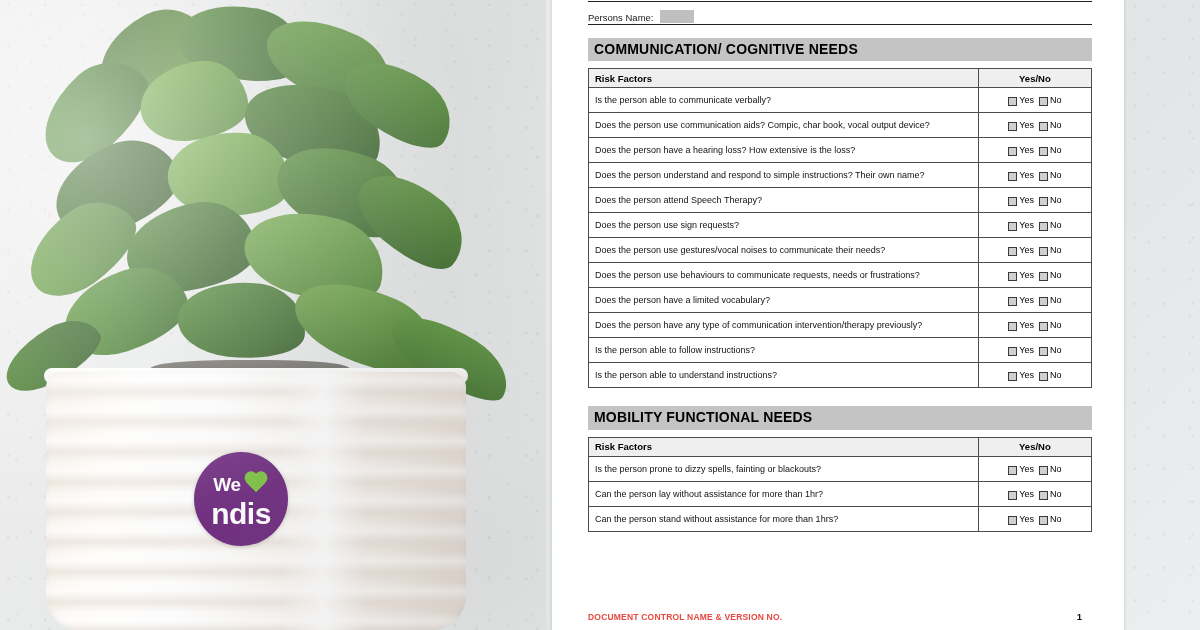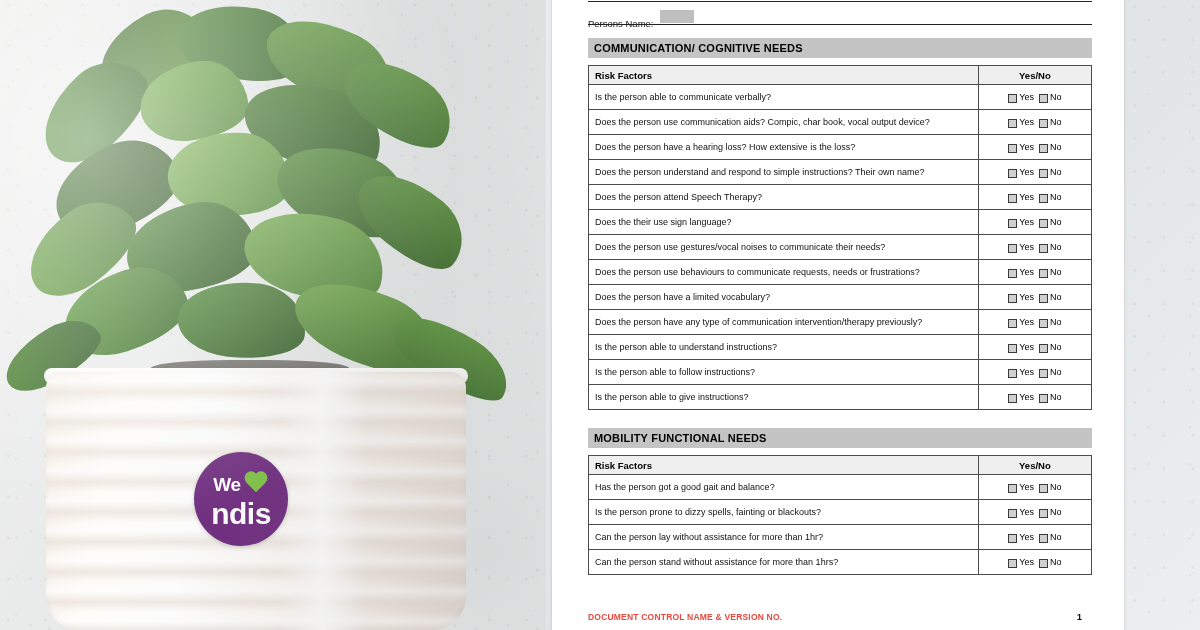--- a/index.html
+++ b/index.html
@@ -88,30 +88,30 @@
       linear-gradient(135deg,#e9ebec 0%,#e2e5e6 50%,#eceeef 100%);
     background-size:29px 33px,41px 37px,100% 100%;
   }
   .page{
     position:absolute;left:552px;top:-6px;width:572px;height:642px;
     background:#ffffff;box-shadow:0 0 3px rgba(0,0,0,.16);
   }
   .page-inner{position:absolute;left:36px;top:0;right:32px;}
 
   .fieldline{position:relative;height:20px;font-size:9.5px;color:#1a1a1a;}
-  .fieldline .lbl{position:absolute;left:0;top:9px;white-space:nowrap;}
+  .fieldline .lbl{position:absolute;left:0;top:3px;white-space:nowrap;}
   .fieldline .rule{position:absolute;left:0;right:0;top:15px;border-bottom:1px solid #222;}
   .fieldline.cut{height:11px;overflow:hidden;}
   .fieldline.cut .rule{top:7px;}
   .namebox{
     position:absolute;left:72px;top:1px;width:34px;height:13px;background:#bfbfbf;
   }
 
   .sec-header{
-    margin-top:9px;background:#c4c4c4;color:#000;font-size:11px;font-weight:bold;
+    margin-top:9px;background:#c4c4c4;color:#000;font-size:14px;font-weight:bold;
     letter-spacing:.2px;padding:4px 6px 4px 6px;line-height:1.1;
   }
 
   table.risk{
     width:100%;border-collapse:collapse;margin-top:7px;table-layout:fixed;
   }
   table.risk col.c1{width:77.5%;}
   table.risk col.c2{width:22.5%;}
   table.risk th,table.risk td{
     border:1px solid #4c4c4c;padding:0;vertical-align:middle;
@@ -279,21 +279,21 @@
                     <span>Yes</span>
                   </span>
                   <span class="opt">
                     <span class="chk"></span>
                     <span>No</span>
                   </span>
                 </div>
               </td>
             </tr>
             <tr>
-              <td class="q">Does the their use sign language?</td>
+              <td class="q">Does the person use sign requests?</td>
               <td class="a">
                 <div class="yn">
                   <span class="opt">
                     <span class="chk"></span>
                     <span>Yes</span>
                   </span>
                   <span class="opt">
                     <span class="chk"></span>
                     <span>No</span>
                   </span>
@@ -354,51 +354,36 @@
                     <span>Yes</span>
                   </span>
                   <span class="opt">
                     <span class="chk"></span>
                     <span>No</span>
                   </span>
                 </div>
               </td>
             </tr>
             <tr>
+              <td class="q">Is the person able to follow instructions?</td>
+              <td class="a">
+                <div class="yn">
+                  <span class="opt">
+                    <span class="chk"></span>
+                    <span>Yes</span>
+                  </span>
+                  <span class="opt">
+                    <span class="chk"></span>
+                    <span>No</span>
+                  </span>
+                </div>
+              </td>
+            </tr>
+            <tr>
               <td class="q">Is the person able to understand instructions?</td>
-              <td class="a">
-                <div class="yn">
-                  <span class="opt">
-                    <span class="chk"></span>
-                    <span>Yes</span>
-                  </span>
-                  <span class="opt">
-                    <span class="chk"></span>
-                    <span>No</span>
-                  </span>
-                </div>
-              </td>
-            </tr>
-            <tr>
-              <td class="q">Is the person able to follow instructions?</td>
-              <td class="a">
-                <div class="yn">
-                  <span class="opt">
-                    <span class="chk"></span>
-                    <span>Yes</span>
-                  </span>
-                  <span class="opt">
-                    <span class="chk"></span>
-                    <span>No</span>
-                  </span>
-                </div>
-              </td>
-            </tr>
-            <tr>
-              <td class="q">Is the person able to give instructions?</td>
               <td class="a">
                 <div class="yn">
                   <span class="opt">
                     <span class="chk"></span>
                     <span>Yes</span>
                   </span>
                   <span class="opt">
                     <span class="chk"></span>
                     <span>No</span>
                   </span>
@@ -415,35 +400,20 @@
             <col class="c2">
           </colgroup>
         <thead>
           <tr>
             <th class="h1">Risk Factors</th>
             <th class="h2">Yes/No</th>
           </tr>
         </thead>
         <tbody>
             <tr>
-              <td class="q">Has the person got a good gait and balance?</td>
-              <td class="a">
-                <div class="yn">
-                  <span class="opt">
-                    <span class="chk"></span>
-                    <span>Yes</span>
-                  </span>
-                  <span class="opt">
-                    <span class="chk"></span>
-                    <span>No</span>
-                  </span>
-                </div>
-              </td>
-            </tr>
-            <tr>
               <td class="q">Is the person prone to dizzy spells, fainting or blackouts?</td>
               <td class="a">
                 <div class="yn">
                   <span class="opt">
                     <span class="chk"></span>
                     <span>Yes</span>
                   </span>
                   <span class="opt">
                     <span class="chk"></span>
                     <span>No</span>

